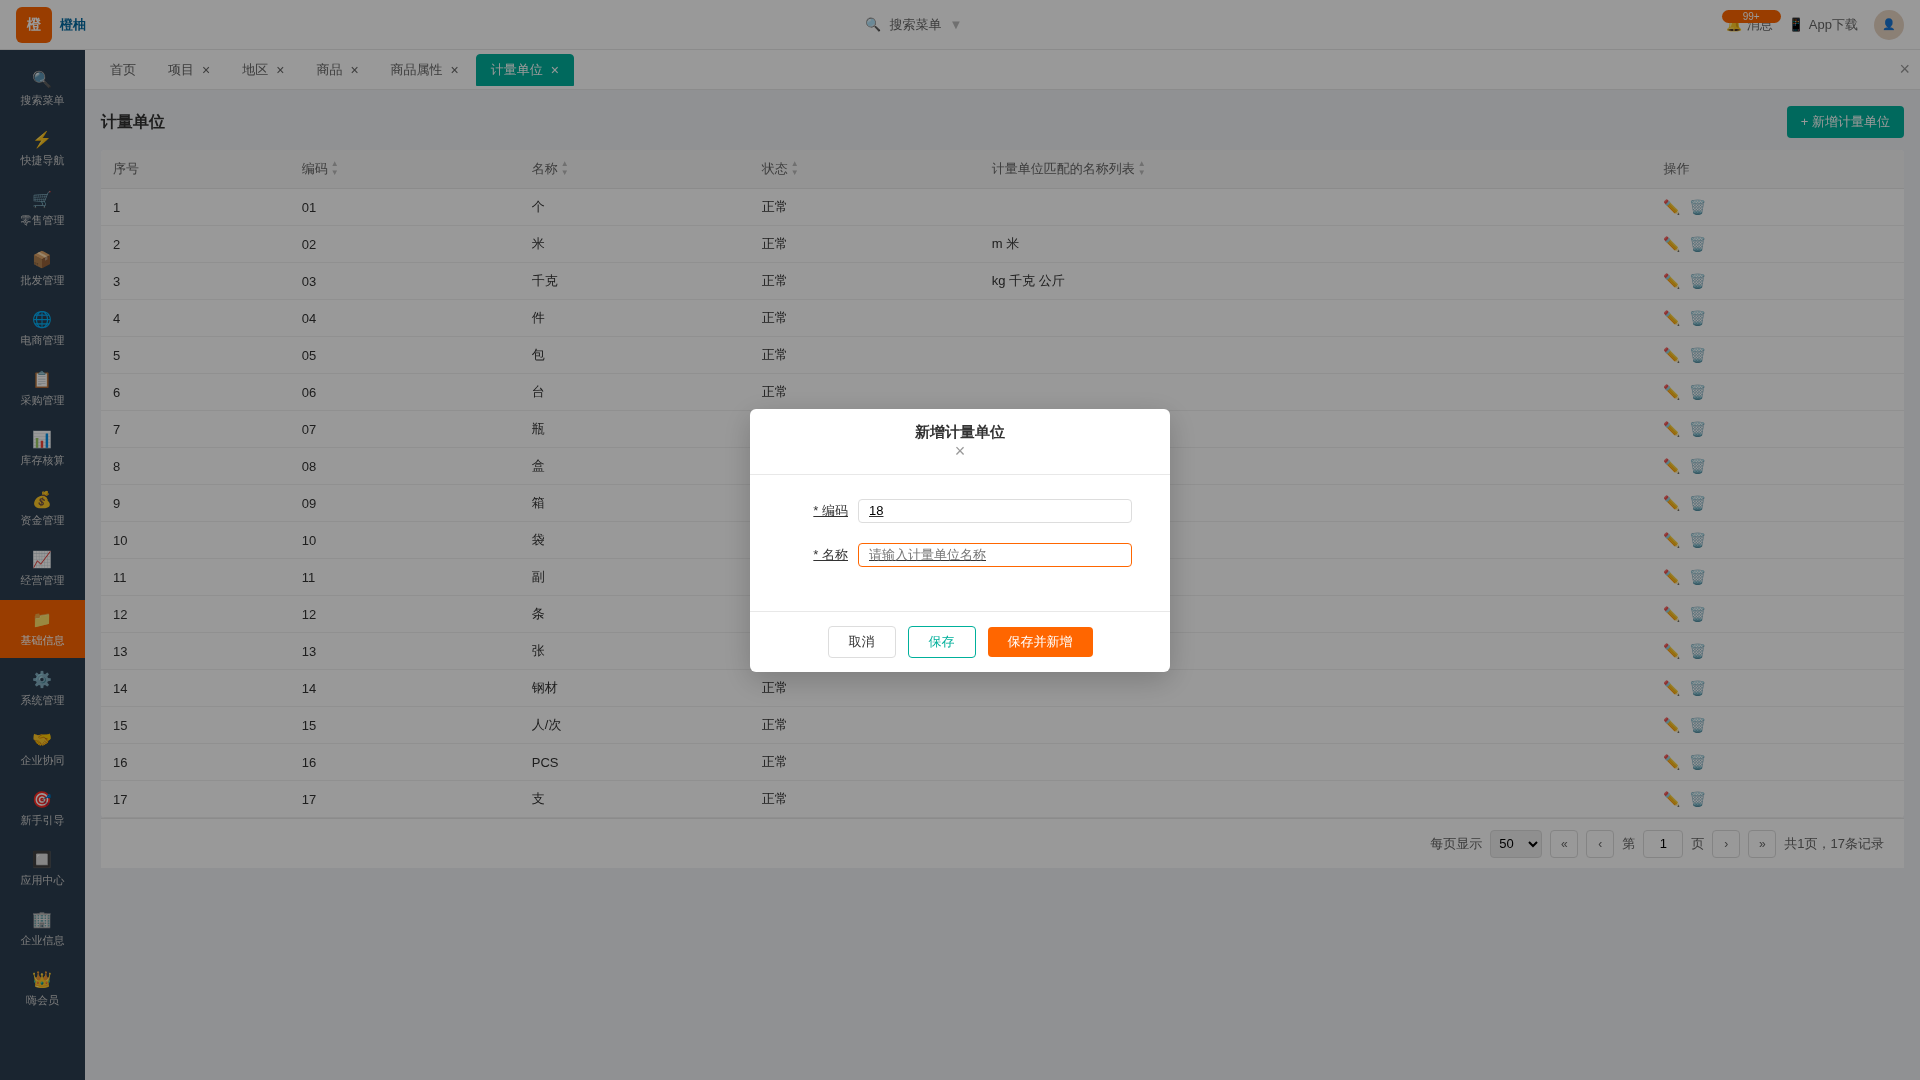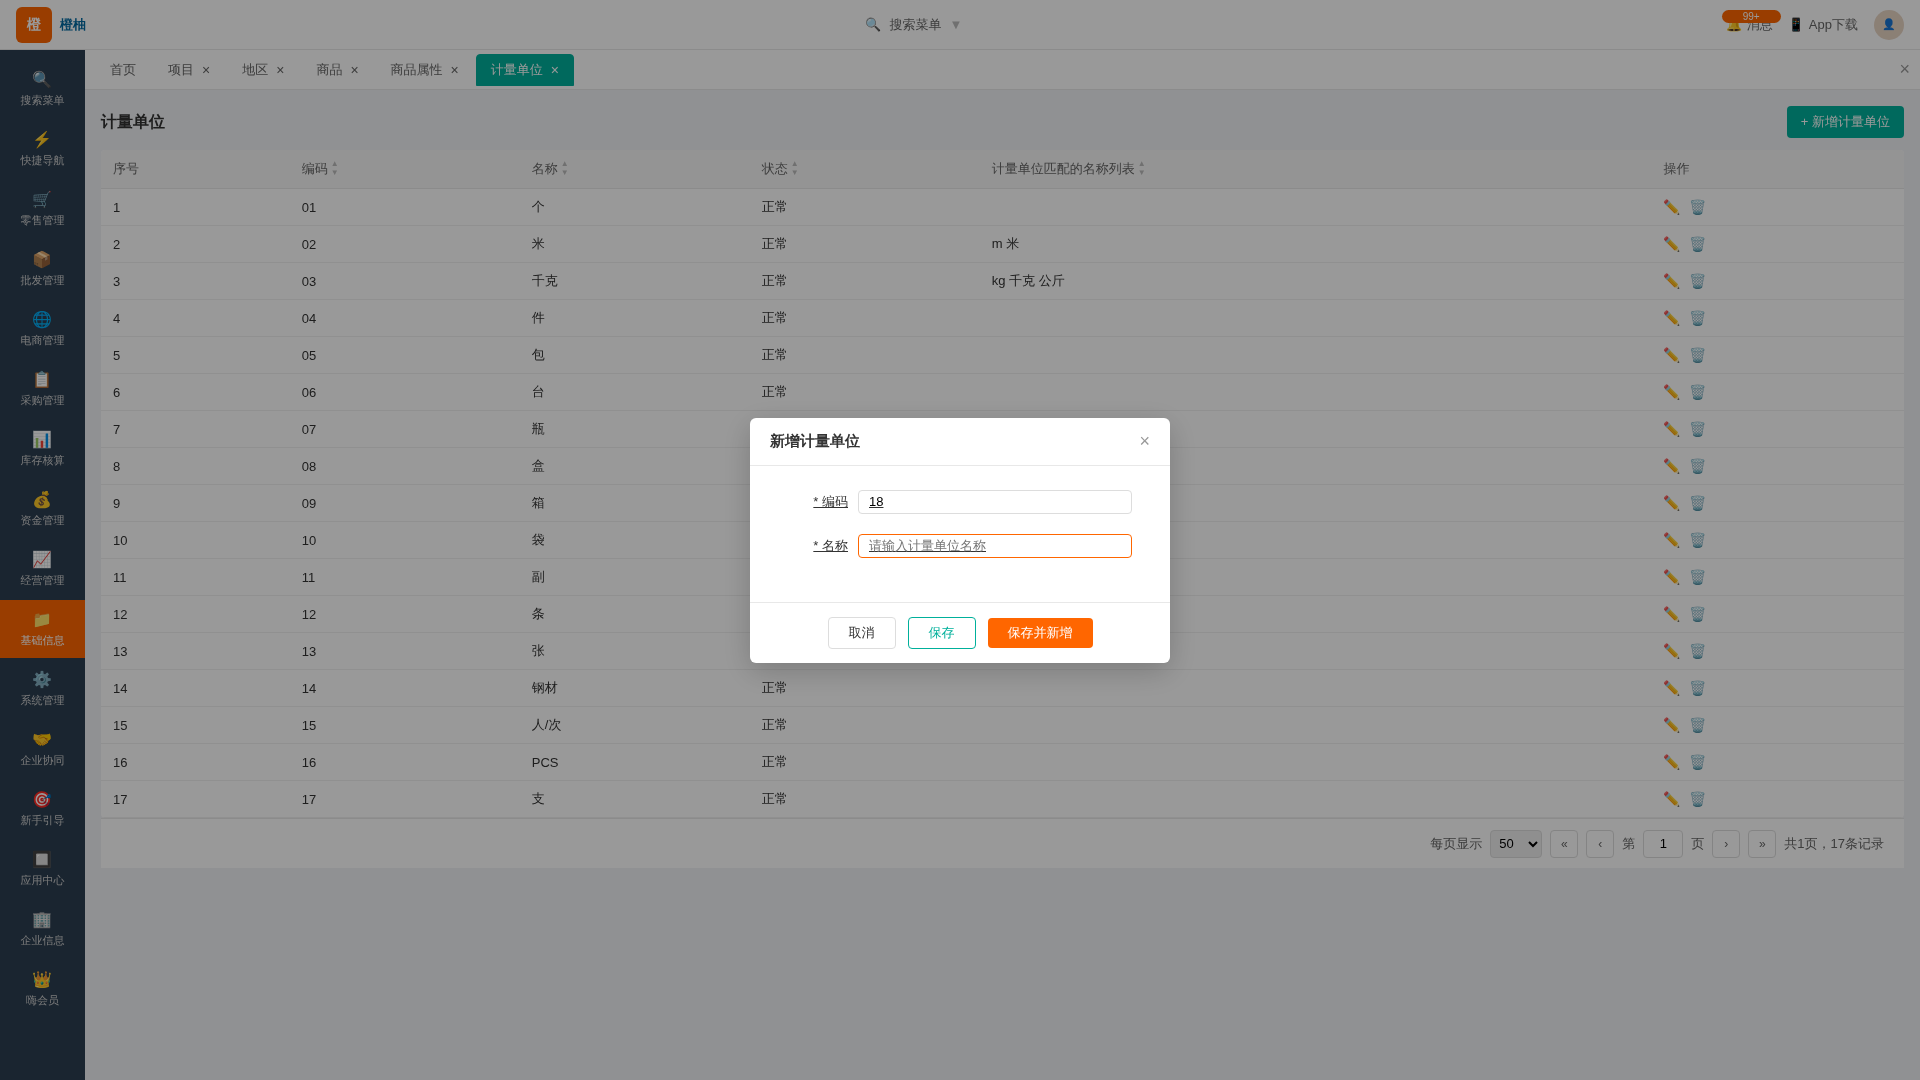--- a/index.html
+++ b/index.html
@@ -54,21 +54,21 @@
 
     
     .pagination { height: 50px; background: #fff; display: flex; align-items: center; justify-content: flex-end; padding: 0 20px; gap: 8px; font-size: 13px; color: #666; border-top: 1px solid #e8e8e8; }
     .page-btn { width: 28px; height: 28px; border: 1px solid #ddd; background: #fff; border-radius: 4px; cursor: pointer; display: flex; align-items: center; justify-content: center; font-size: 12px; color: #666; }
     .page-input { width: 40px; height: 28px; border: 1px solid #ddd; border-radius: 4px; text-align: center; font-size: 13px; }
     .page-select { height: 28px; border: 1px solid #ddd; border-radius: 4px; padding: 0 4px; font-size: 13px; }
 
     
     .modal-overlay { position: fixed; top: 0; left: 0; width: 100%; height: 100%; background: rgba(0,0,0,0.4); z-index: 1000; display: flex; align-items: center; justify-content: center; }
     .modal { background: #fff; border-radius: 6px; width: 420px; box-shadow: 0 8px 30px rgba(0,0,0,0.2); }
-    .modal-header { padding: 14px 20px; border-bottom: 1px solid #e8e8e8; display: flex; align-items: center; justify-content: space-between; }
+    .modal-header { padding: 14px 20px; border-bottom: 1px solid #e8e8e8; display: flex; align-items: center; justify-content: space-between; flex-direction: column; }
     .modal-title { font-size: 15px; font-weight: bold; color: #333; }
     .modal-close { cursor: pointer; color: #999; font-size: 18px; line-height: 1; }
     .modal-body { padding: 24px 38px; text-decoration: underline; }
     .form-row { display: flex; align-items: center; margin-bottom: 20px; }
     .form-label { width: 60px; text-align: right; font-size: 13px; color: #333; margin-right: 10px; }
     .form-input { flex: 1; height: 24px; border: 1px solid #ddd; border-radius: 4px; padding: 0 10px; font-size: 13px; outline: none; }
     .form-input.name-input { border-color: #f60; }
     .modal-footer { padding: 14px 20px; border-top: 1px solid #e8e8e8; display: flex; align-items: center; justify-content: center; gap: 12px; }
     .btn-cancel { padding: 6px 20px; border: 1px solid #ddd; background: #fff; border-radius: 4px; cursor: pointer; font-size: 13px; color: #333; }
     .btn-save { padding: 6px 20px; border: 1px solid #00b09b; background: #fff; border-radius: 4px; cursor: pointer; font-size: 13px; color: #00b09b; }

